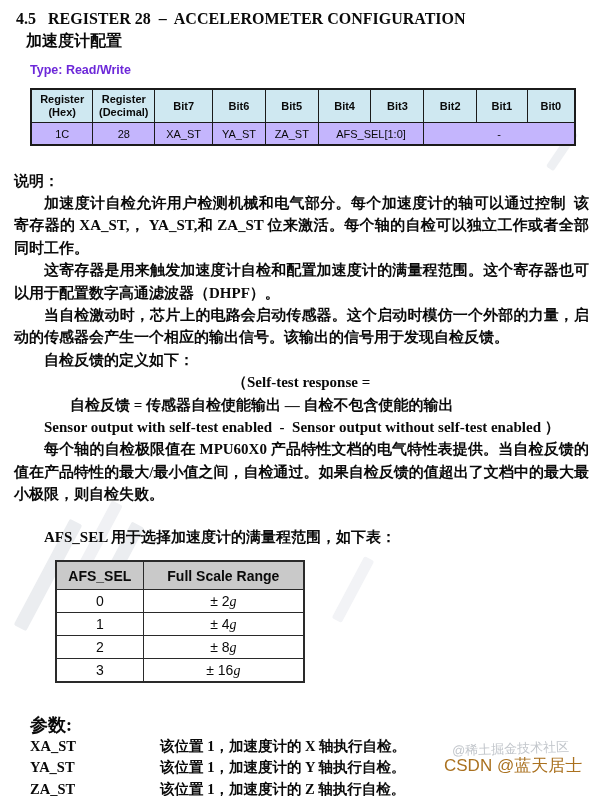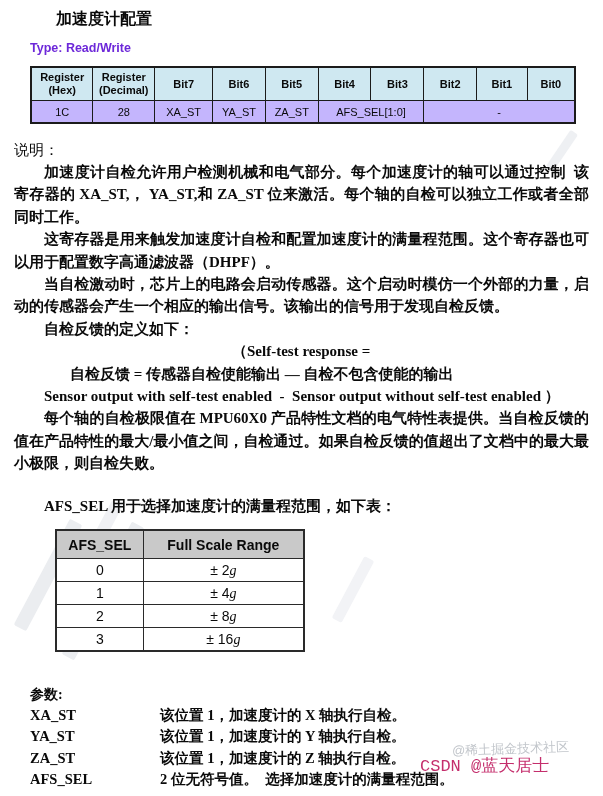--- a/index.html
+++ b/index.html
@@ -15,41 +15,41 @@
   .stripe.s1 { left:-12px; top:568px; width:120px; height:14px; transform:rotate(-62deg); }
   .stripe.s2 { left:28px;  top:584px; width:150px; height:14px; transform:rotate(-62deg); }
   .stripe.s3 { left:66px;  top:528px; width:70px;  height:12px; transform:rotate(-62deg); background:#f0f1f4; }
   .stripe.s4 { left:318px; top:584px; width:70px;  height:11px; transform:rotate(-62deg); background:#f2f3f6; }
   .stripe.s5 { left:540px; top:146px; width:44px;  height:9px;  transform:rotate(-56deg); background:#eef0f3; }
 
   .doc { position:relative; z-index:1; padding:8px 14px 0 14px; }
 
   .title-line { display:flex; font-weight:bold; font-size:16px; line-height:22px; white-space:pre; }
   .title-line .secnum { margin-left:2px; width:32px; }
-  .subtitle { font-weight:bold; font-size:16px; line-height:22px; margin-left:42px; }
+  .subtitle { font-weight:bold; font-size:16px; line-height:22px; margin-left:12px; }
 
   .type-line {
     font-family:"Liberation Sans","DejaVu Sans",sans-serif;
     font-weight:bold; font-size:12.5px; color:#6d28d9;
     margin:10px 0 0 16px; line-height:16px;
   }
 
   table { border-collapse:collapse;padding-left:38px; }
   .reg-table {
     margin:10px 0 0 16px; width:546px;
     font-family:"Liberation Sans","DejaVu Sans",sans-serif;
     border:2px solid #1b1b1b;
   }
   .reg-table th, .reg-table td { border:1px solid #1b1b1b; text-align:center; padding:1px 1px; }
   .reg-table th {
     background:#cfe8f1; font-weight:bold; font-size:11px; line-height:13px; height:30px;
   }
   .reg-table td { background:#c4b5fd; font-weight:normal; font-size:11px; height:19px; }
 
-  .desc-label { font-weight:normal; font-size:15px; line-height:22px; margin-top:15px; }
+  .desc-label { font-weight:bold; font-size:15px; line-height:22px; margin-top:24px; }
   .para {
     font-weight:bold; font-size:15px; line-height:22.4px;
     text-indent:2em; margin:0; white-space:pre-wrap; text-align:justify;
   }
   .line { font-weight:bold; font-size:15px; line-height:22.4px; margin:0; white-space:pre; }
   .formula-cn { padding-left:56px; }
   .def-label  { text-indent:2em; white-space:pre-wrap; }
   .formula-en1 { padding-left:218px; font-size:15px; }
   .formula-en2 { padding-left:30px; font-size:15px; }
 
@@ -60,47 +60,51 @@
     font-family:"Liberation Sans","DejaVu Sans",sans-serif;
     border:2px solid #2a2a2a;
   }
   .afs-table th, .afs-table td { border:1px solid #2a2a2a; text-align:center; }
   .afs-table th { background:#c9c9c9; font-weight:bold; font-size:14px; height:25px; }
   .afs-table td { background:#ffffff; font-size:14px; height:20px; }
   .afs-table td i { font-family:"Liberation Serif","DejaVu Serif",serif; }
   .col-sel { width:85px; } .col-range { width:165px; }
 
   .params { margin-top:32px; }
-  .params-label { font-weight:bold; font-size:14px; line-height:21px; margin-left:16px; }
+  .params-label { font-weight:bold; font-size:18px; line-height:21px; margin-left:16px; }
   .param-row { display:flex; line-height:21.2px; }
   .param-name { font-weight:bold; font-size:14.5px; margin-left:16px; width:130px; }
   .param-desc { font-weight:bold; font-size:14.5px; white-space:pre-wrap; }
 
   .wm-csdn {
-    position:absolute; z-index:2; left:420px; top:754px;
-    font-family:Liberation Mono, monospace;
-    font-size:17px; color:#be185d; opacity:.9; white-space:nowrap;
+    position:absolute; z-index:2; left:444px; top:754px;
+    font-family:Liberation Sans, sans-serif;
+    font-size:17px; color:#a16207; opacity:.9; white-space:nowrap;
   }
   .wm-juejin {
     position:absolute; z-index:2; left:452px; top:740px;
     font-family:"Liberation Sans","DejaVu Sans",sans-serif;
     font-size:13px; color:#c2c6cb; transform:rotate(-2deg); white-space:nowrap;
   }
 </style>
 </head>
 <body>
 
 <div class="stripe s1"></div>
 <div class="stripe s2"></div>
 <div class="stripe s3"></div>
 <div class="stripe s4"></div>
 <div class="stripe s5"></div>
 
 <div class="doc">
 
+  <div class="title-line">
+    <span class="secnum">4.5</span>
+    <span>REGISTER 28  –  ACCELEROMETER CONFIGURATION</span>
+  </div>
   <div class="subtitle">加速度计配置</div>
 
   <div class="type-line">Type: Read/Write</div>
 
   <table class="reg-table">
     <colgroup>
       <col style="width:62px">
         <col style="width:62px">
         <col style="width:58px">
         <col style="width:53px">

